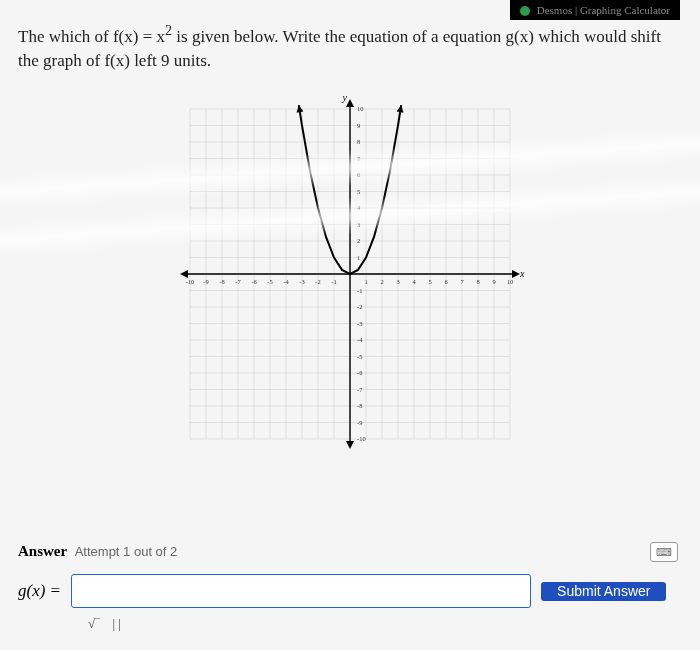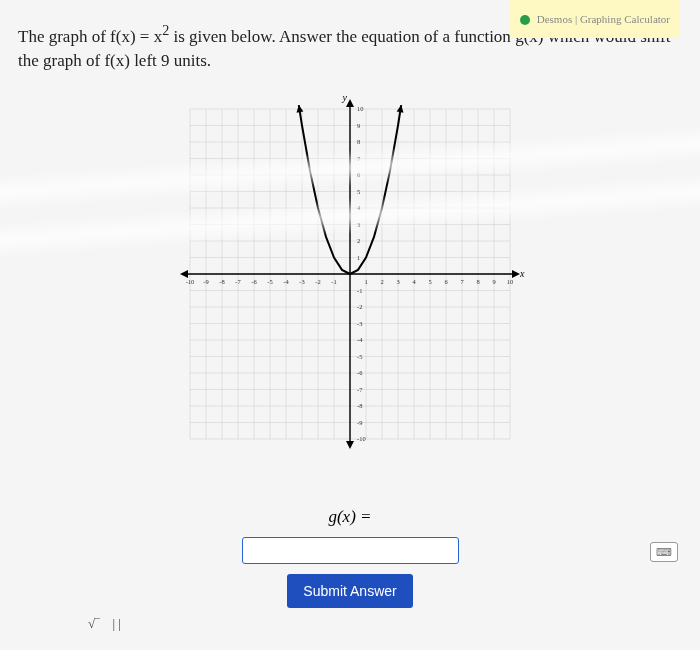--- a/index.html
+++ b/index.html
@@ -9,22 +9,22 @@
       width: 700px;
       height: 650px;
       position: relative;
       overflow: hidden;
     }
     .top-bar {
       position: absolute;
       top: 0; right: 20px;
       font-size: 11px;
       color: #888;
-      padding: 13px 10px;
-      background: #fef9c3;
+      padding: 4px 10px;
+      background: #000000;
     }
     .top-bar .dot {
       display: inline-block;
       width: 10px; height: 10px;
       background: #2a9d4a;
       border-radius: 50%;
       margin-right: 4px;
       vertical-align: middle;
     }
     .container {
@@ -51,21 +51,20 @@
     .ans-label {
       font-size: 15px;
       margin-bottom: 14px;
     }
     .ans-label b { font-weight: bold; }
     .ans-label .attempt { color: #666; font-family: Arial, sans-serif; font-size: 13px; }
     .answer-row {
       display: flex;
       align-items: center;
       gap: 10px;
-      flex-direction: column;
     }
     .gx {
       font-size: 17px;
       font-style: italic;
       font-family: 'Times New Roman', serif;
     }
     .answer-input {
       flex: 1;
       height: 34px;
       border: 1.5px solid #2563d8;
@@ -73,21 +72,21 @@
       padding: 4px 8px;
       font-size: 15px;
       outline: none;
       max-width: 460px;
     }
     .submit-btn {
       background: #1f4fbf;
       color: #fff;
       border: none;
       border-radius: 3px;
-      height: 34px;
+      height: 19px;
       padding: 0 16px;
       font-size: 14px;
       font-family: Arial, sans-serif;
       cursor: pointer;
     }
     .kb-icon {
       position: absolute;
       right: 22px;
       bottom: 88px;
       width: 28px; height: 20px;
@@ -118,23 +117,23 @@
 </head>
 <body>
 
 <div class="top-bar">
   <span class="dot"></span>
   <span>Desmos | Graphing Calculator</span>
 </div>
 
 <div class="container">
   <p class="question">
-    <span>The graph of </span>
+    <span>The which of </span>
     <span class="math-i">f(x)</span><span> = </span><span class="math-i">x</span><sup>2</sup>
-    <span> is given below. Answer the equation of a function </span>
+    <span> is given below. Write the equation of a equation </span>
     <span class="math-i">g(x)</span>
     <span> which would shift the graph of </span>
     <span class="math-i">f(x)</span>
     <span> left 9 units.</span>
   </p>
 
   <div class="graph-wrap">
     <svg id="graph-svg" width="360" height="370" viewBox="0 0 360 370">
         <line x1="20" y1="20" x2="20" y2="350" stroke="#d0d0d0" stroke-width="0.6"></line>
         <line x1="36" y1="20" x2="36" y2="350" stroke="#d0d0d0" stroke-width="0.6"></line>
@@ -229,20 +228,23 @@
         <path d="M128.79999999999998,16.04000000000002L132,36.5L140,81.875L148,119.00000000000003L156,147.87499999999997L164,168.49999999999997L172,180.87500000000003L180,185L188,180.87500000000003L196,168.49999999999997L204,147.87499999999997L212,119.00000000000003L220,81.875L228,36.5L231.2,16.04000000000002" stroke="#000" stroke-width="2" fill="none"></path>
         <polygon points="128.79999999999998,16.04000000000002 133.351056161287,22.61935314577442 126.4751975089883,23.694756258548416" fill="#000"></polygon>
         <polygon points="231.2,16.04000000000002 233.52480249101168,23.694756258548416 226.64894383871297,22.619353145774426" fill="#000"></polygon>
       </svg>
   </div>
 </div>
 
 <div class="kb-icon">⌨</div>
 
 <div class="answer-section">
+  <div class="ans-label">
+    <b>Answer</b>&nbsp;&nbsp;<span class="attempt">Attempt 1 out of 2</span>
+  </div>
   <div class="answer-row">
     <span class="gx">g(x) =</span>
     <input class="answer-input" type="text" placeholder="" style="">
     <button class="submit-btn">Submit Answer</button>
   </div>
   <div class="extra-row">
     <span>√‾</span>&nbsp;&nbsp;&nbsp;
     <span>| |</span>
   </div>
 </div>

